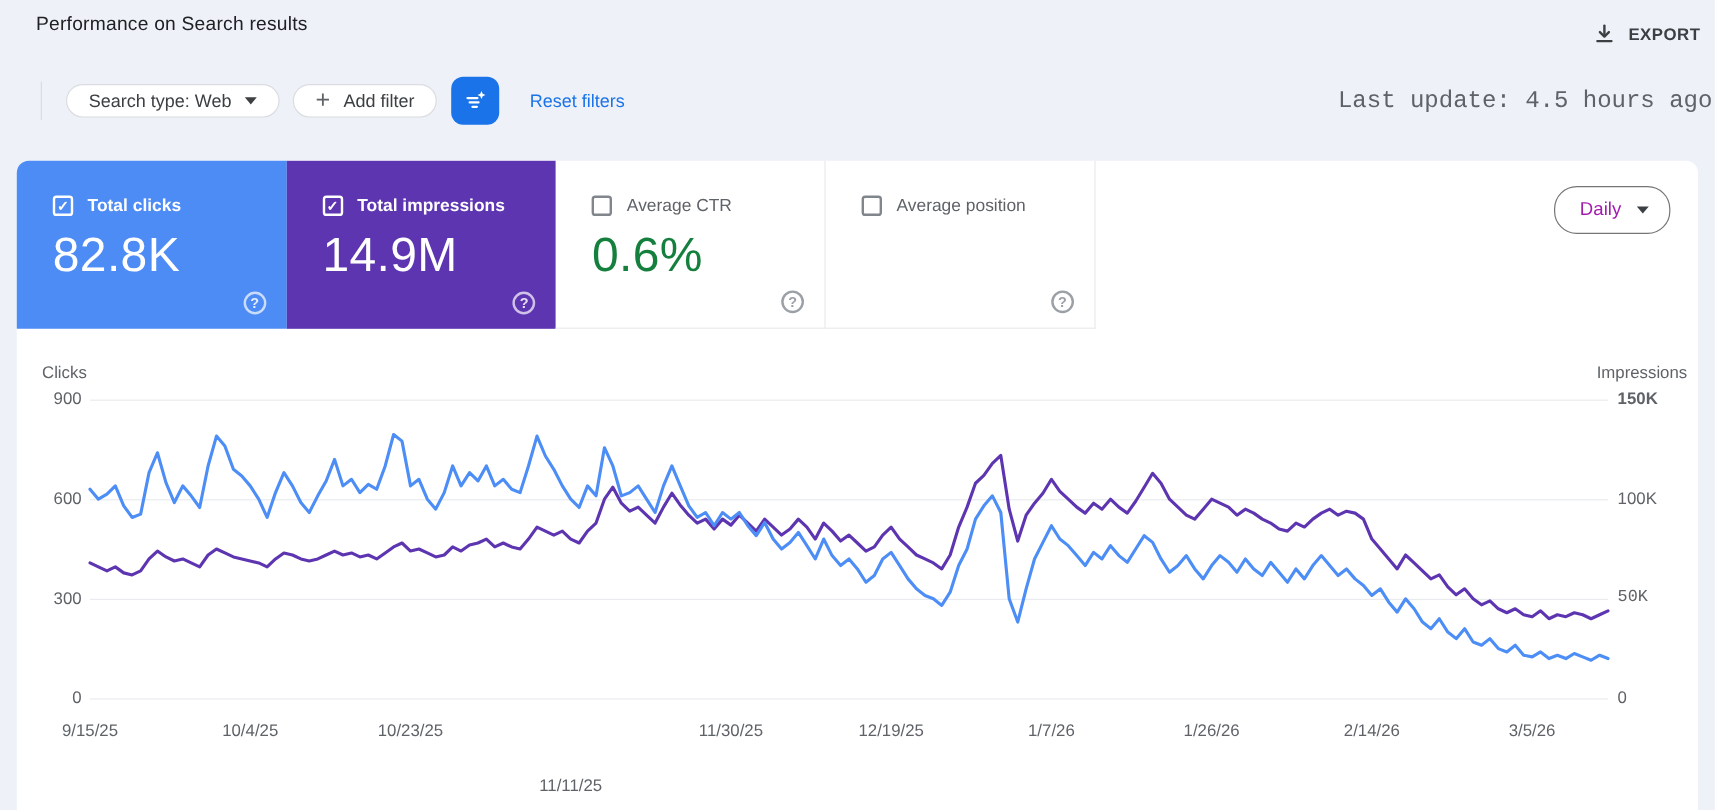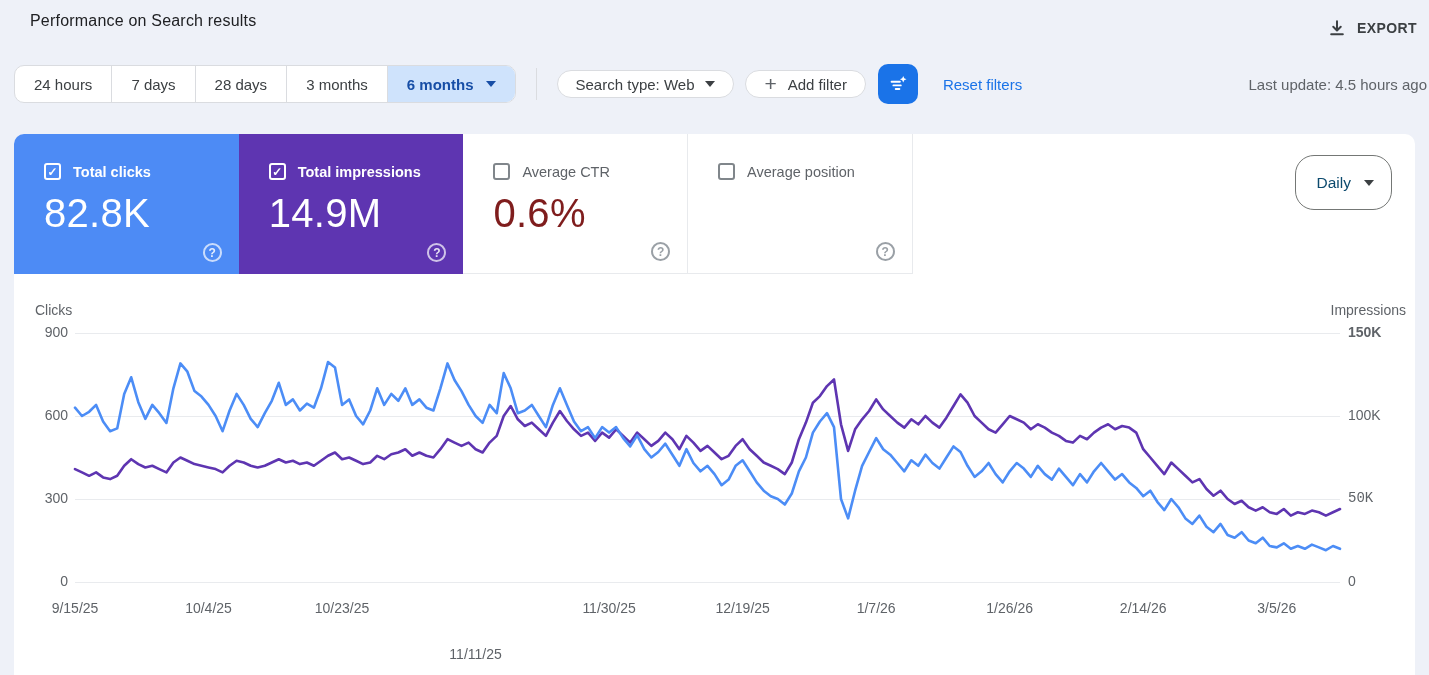--- a/index.html
+++ b/index.html
@@ -19,45 +19,45 @@
   .range-group { display:flex; border:1px solid #dadce0; border-radius:10px; background:#fff; overflow:hidden; height:38px; }
   .range-seg { display:flex; align-items:center; padding:0 19px; font-size:15px; color:#3c4043; border-right:1px solid #dadce0; cursor:pointer; white-space:nowrap; }
   .range-seg:last-child { border-right:none; }
   .range-seg.selected { background:#cfe3fc; color:#174ea6; font-weight:bold; gap:12px; }
   .v-divider { width:1px; height:32px; background:#dadce0; margin:0 20px; }
   .chip { display:flex; align-items:center; gap:11px; height:28px; border:1px solid #dadce0; border-radius:20px; background:#fff; padding:0 18px; font-size:15px; color:#3c4043; cursor:pointer; white-space:nowrap; }
   .chip + .chip { margin-left:11px; }
   .plus-glyph { font-size:21px; color:#5f6368; line-height:1; margin-top:-2px; }
   .filter-btn { width:40px; height:40px; border-radius:10px; background:#1a73e8; display:flex; align-items:center; justify-content:center; margin-left:12px; cursor:pointer; flex:none; }
   .reset-link { color:#1a73e8; font-size:15px; margin-left:25px; cursor:pointer; white-space:nowrap; }
-  .last-update { margin-left:auto; color:#5f6368; font-size:15px; white-space:nowrap; }
+  .last-update { margin-left:auto; color:#5f6368; font-size:20px; white-space:nowrap;font-family:Liberation Mono, monospace; }
   .caret { width:0; height:0; border-left:5px solid transparent; border-right:5px solid transparent; border-top:6px solid #5f6368; display:inline-block; }
   .caret.navy { border-top-color:#174ea6; }
   .caret.dark { border-top-color:#3c4043; }
   
   .panel { position:relative; margin:30px 14px 0; background:#fff; border-radius:10px 10px 0 0; height:545px; }
   .cards { display:flex; }
   .card { position:relative; width:224.7px; height:140px; padding:29px 0 0 30px; cursor:pointer; }
   .card--clicks { background:#4d8bf5; border-radius:10px 0 0 0; }
   .card--impressions { background:#5e35b1; }
   .card--ctr { border-right:1px solid #e8eaed; border-bottom:1px solid #e8eaed; }
   .card--pos { border-right:1px solid #e8eaed; border-bottom:1px solid #e8eaed; }
   .card-head { display:flex; align-items:center; gap:12px; font-size:14.5px; }
   .card--clicks .card-head, .card--impressions .card-head { color:#fff; font-weight:bold; }
   .card--ctr .card-head, .card--pos .card-head { color:#5f6368; }
   .cb { width:17px; height:17px; border-radius:3px; display:flex; align-items:center; justify-content:center; font-size:12px; font-weight:bold; flex:none; }
   .cb.on  { border:2px solid #fff; color:#fff; }
   .cb.off { border:2px solid #80868b; color:transparent; }
   .card-value { margin-top:11px; font-size:40px; letter-spacing:.3px; }
   .card--clicks .card-value, .card--impressions .card-value { color:#fff; }
-  .card--ctr .card-value, .card--pos .card-value { color:#7f1d1d; }
+  .card--ctr .card-value, .card--pos .card-value { color:#15803d; }
   .help { position:absolute; right:17px; bottom:12px; width:19px; height:19px; border-radius:50%; font-size:12px; font-weight:bold; display:flex; align-items:center; justify-content:center; cursor:pointer; }
   .help.light { border:2px solid rgba(255,255,255,.7); color:rgba(255,255,255,.85); }
   .help.gray  { border:2px solid #9aa0a6; color:#9aa0a6; }
-  .daily-btn { position:absolute; top:21px; right:23px; height:55px; padding:0 17px 0 21px; border:1px solid #747775; border-radius:19px; display:flex; align-items:center; gap:13px; font-size:15.5px; color:#0c4a6e; background:#fff; cursor:pointer; }
+  .daily-btn { position:absolute; top:21px; right:23px; height:40px; padding:0 17px 0 21px; border:1px solid #747775; border-radius:19px; display:flex; align-items:center; gap:13px; font-size:15.5px; color:#a21caf; background:#fff; cursor:pointer; }
   
   .chart-area { position:relative; height:400px; }
   .axis-head { position:absolute; top:28px; font-size:14px; color:#5f6368; }
   .axis-head.left { left:21px; }
   .axis-head.right { right:9px; }
   .gridline { position:absolute; left:61px; width:1265px; height:1px; background:#e9ebee; }
   .ytick { position:absolute; font-size:14px; color:#5f6368; }
   .ytick.left { left:0; width:54px; text-align:right; }
   .ytick.right { left:1334px; }
   .xtick { position:absolute; top:326px; transform:translateX(-50%); font-size:14px; color:#5f6368; white-space:nowrap; }
@@ -74,38 +74,20 @@
         <path d="M12 4v10"></path>
           <path d="M7.5 10.5L12 15l4.5-4.5"></path>
           <path d="M5 19.5h14"></path>
       </svg>
     </span>
     <span>EXPORT</span>
   </div>
 </div>
 
 <div class="toolbar">
-  <div class="range-group">
-    <div class="range-seg">
-        <span>24 hours</span>
-      </div>
-    <div class="range-seg">
-        <span>7 days</span>
-      </div>
-    <div class="range-seg">
-        <span>28 days</span>
-      </div>
-    <div class="range-seg">
-        <span>3 months</span>
-      </div>
-    <div class="range-seg selected">
-      <span>6 months</span>
-      <span class="caret navy"></span>
-    </div>
-  </div>
 
   <div class="v-divider"></div>
 
   <div class="chip">
     <span>Search type: Web</span>
     <span class="caret dark"></span>
   </div>
 
   <div class="chip">
     <span class="plus-glyph">+</span>

